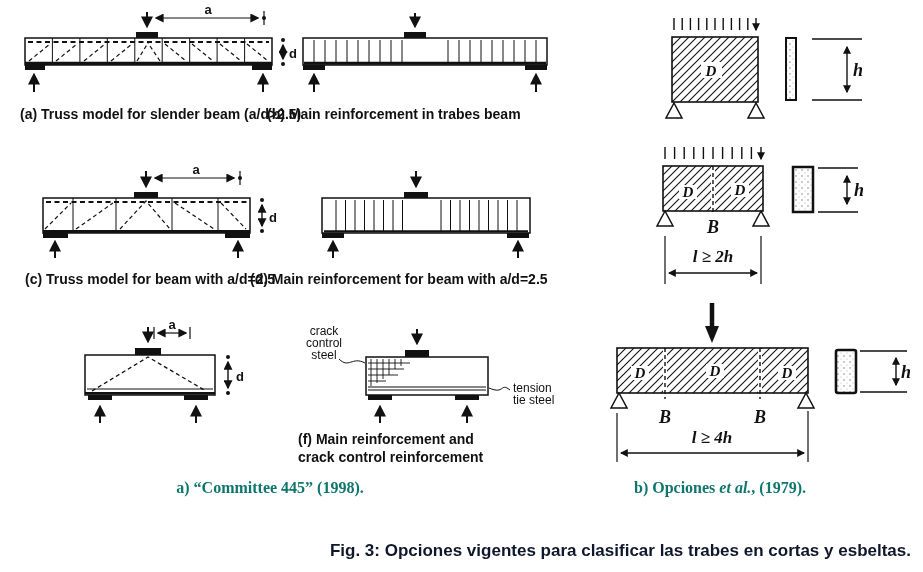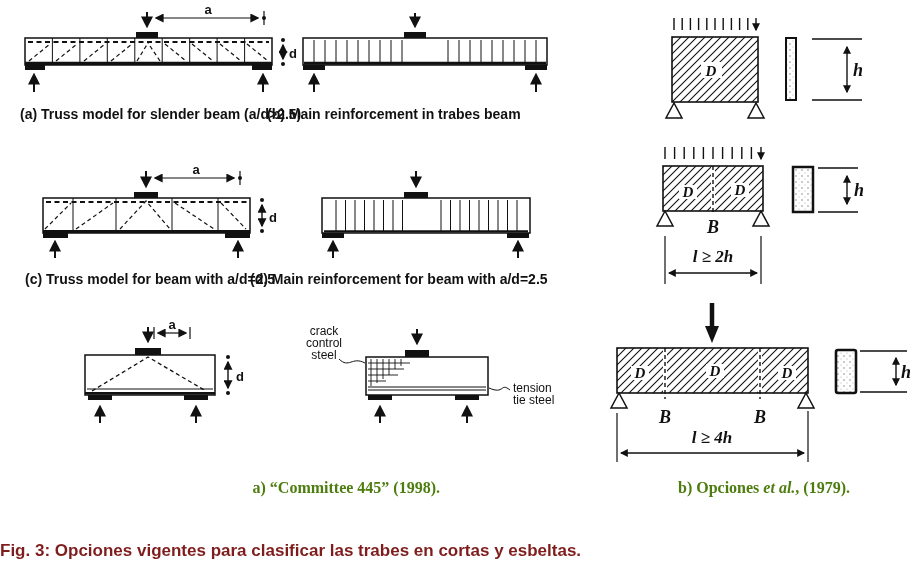--- a/index.html
+++ b/index.html
@@ -1,22 +1,22 @@
 <!DOCTYPE html>
 <html><head>
 <meta charset="utf-8">
 <style>
   html,body{margin:0;padding:0;background:#fff;}
   .page{position:relative;width:923px;height:572px;background:#fff;overflow:hidden;
         font-family:"Liberation Sans",sans-serif;color:#111;}
   .abs{position:absolute;}
   .cap{position:absolute;font:bold 14px/18px "Liberation Sans",sans-serif;color:#111;white-space:nowrap;}
-  .src{position:absolute;font:bold 16px "Liberation Serif",serif;color:#4d7c0f;white-space:nowrap;text-align:right;}
-  .figcap{position:absolute;left:0;right:12px;top:541px;text-align:left;
-          font:bold 17px "Liberation Sans",sans-serif;color:#7f1d1d;}
+  .src{position:absolute;font:bold 16px "Liberation Serif",serif;color:#0f766e;white-space:nowrap;text-align:center;}
+  .figcap{position:absolute;left:0;right:12px;top:541px;text-align:right;
+          font:bold 17px "Liberation Sans",sans-serif;color:#0f172a;}
   svg{display:block;}
   text{stroke:none;fill:#111;}
   .dimS{font:bold 13px "Liberation Sans",sans-serif;}
   .lblS{font:12px "Liberation Sans",sans-serif;}
   .lblI{font:italic bold 15px "Liberation Serif",serif;}
   .lblB{font:italic bold 18px "Liberation Serif",serif;}
   .lblDim{font:italic bold 17px "Liberation Serif",serif;}
   .lblH{font:italic bold 18px "Liberation Serif",serif;}
 </style>
 </head>
@@ -243,19 +243,21 @@
         <text x="311" y="378" class="lblH">h</text>
       </g>
     </g>
   </svg>
 
   <div class="cap" style="left:20px;top:105px">(a) Truss model for slender beam (a/d&gt;2.5)</div>
   <div class="cap" style="left:267px;top:105px">(b) Main reinforcement in trabes beam</div>
   <div class="cap" style="left:25px;top:270px">(c) Truss model for beam with a/d=2.5</div>
   <div class="cap" style="left:250px;top:270px">(d) Main reinforcement for beam with a/d=2.5</div>
   <div class="cap" style="left:298px;top:430px">
+    <span style="display:block">(f) Main reinforcement and</span>
+    <span style="display:block">crack control reinforcement</span>
   </div>
 
   <div class="src" style="left:100px;top:479px;width:340px">a) “Committee 445” (1998).</div>
   <div class="src" style="left:590px;top:479px;width:260px"><span>b) Opciones </span><i>et al.</i><span>, (1979).</span></div>
 
   <div class="figcap">Fig. 3: Opciones vigentes para clasificar las trabes en cortas y esbeltas.</div>
 </div>
 
 </body></html>

